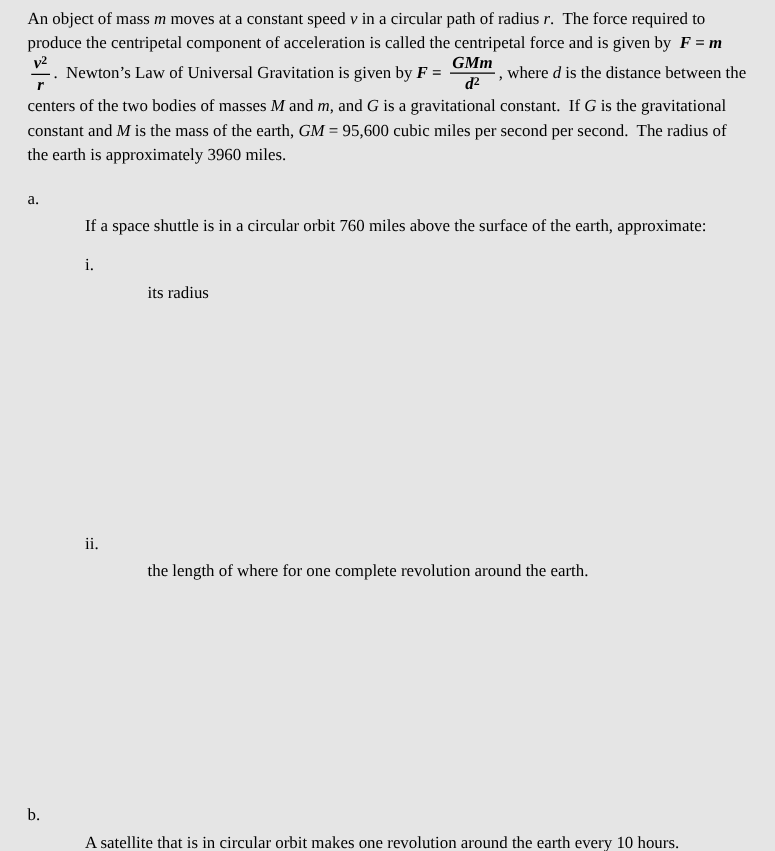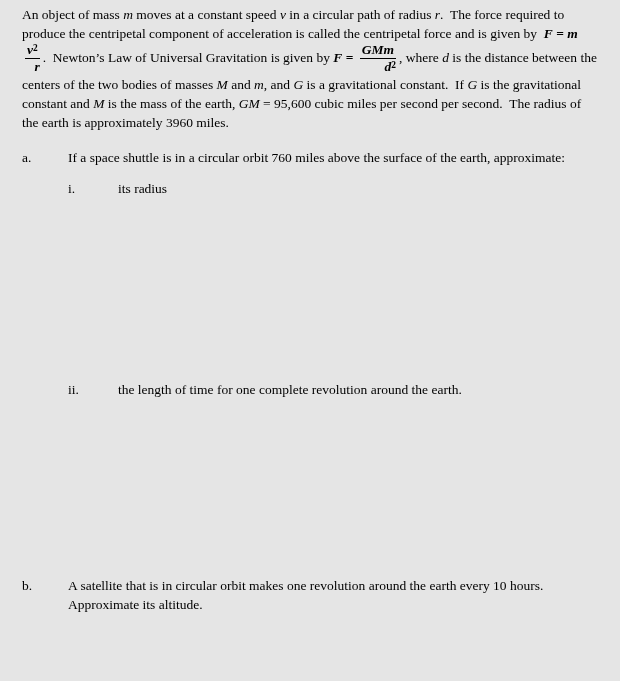--- a/index.html
+++ b/index.html
@@ -19,31 +19,31 @@
     white-space: pre-wrap;
   }
   .i  { font-style: italic; }
   .b  { font-weight: bold; }
   .bi { font-weight: bold; font-style: italic; }
   .sup { font-size: 0.7em; position: relative; top: -0.38em; }
 
   .frac {
     display: inline-flex;
     flex-direction: column;
-    align-items: flex-end;
+    align-items: center;
     vertical-align: middle;
     margin: 0 3px;
     line-height: 1.05;
   }
   .frac .num { border-bottom: 1.4px solid #000; padding: 0 2px 1px 2px; }
   .frac .den { padding-top: 1px; }
 
   .item { display: flex; }
   .item-label { width: 46px; flex: none; }
-  .item-text { flex: 1; white-space: pre-wrap; }
+  .item-text { flex: 1; white-space: pre-wrap; margin-top: 22px; }
 
   .subitem { display: flex; margin-left: 46px; }
   .sub-label { width: 50px; flex: none; }
 
   .sub-i  { margin-top: 12px; }
   .sub-ii { margin-top: 182px; }
   .item-b { margin-top: 176px; }
 </style>
 </head>
 <body>
@@ -57,21 +57,21 @@
     <span class="item-text">If a space shuttle is in a circular orbit 760 miles above the surface of the earth, approximate:</span>
   </div>
 
   <div class="subitem sub-i">
     <span class="sub-label">i.</span>
     <span class="item-text">its radius</span>
   </div>
 
   <div class="subitem sub-ii">
     <span class="sub-label">ii.</span>
-    <span class="item-text">the length of time for one complete revolution around the earth.</span>
+    <span class="item-text">the length of where for one complete revolution around the earth.</span>
   </div>
 
   <div class="item item-b">
     <span class="item-label">b.</span>
     <span class="item-text">A satellite that is in circular orbit makes one revolution around the earth every 10 hours.  Approximate its altitude.</span>
   </div>
 
 </div>
 
 </body></html>

